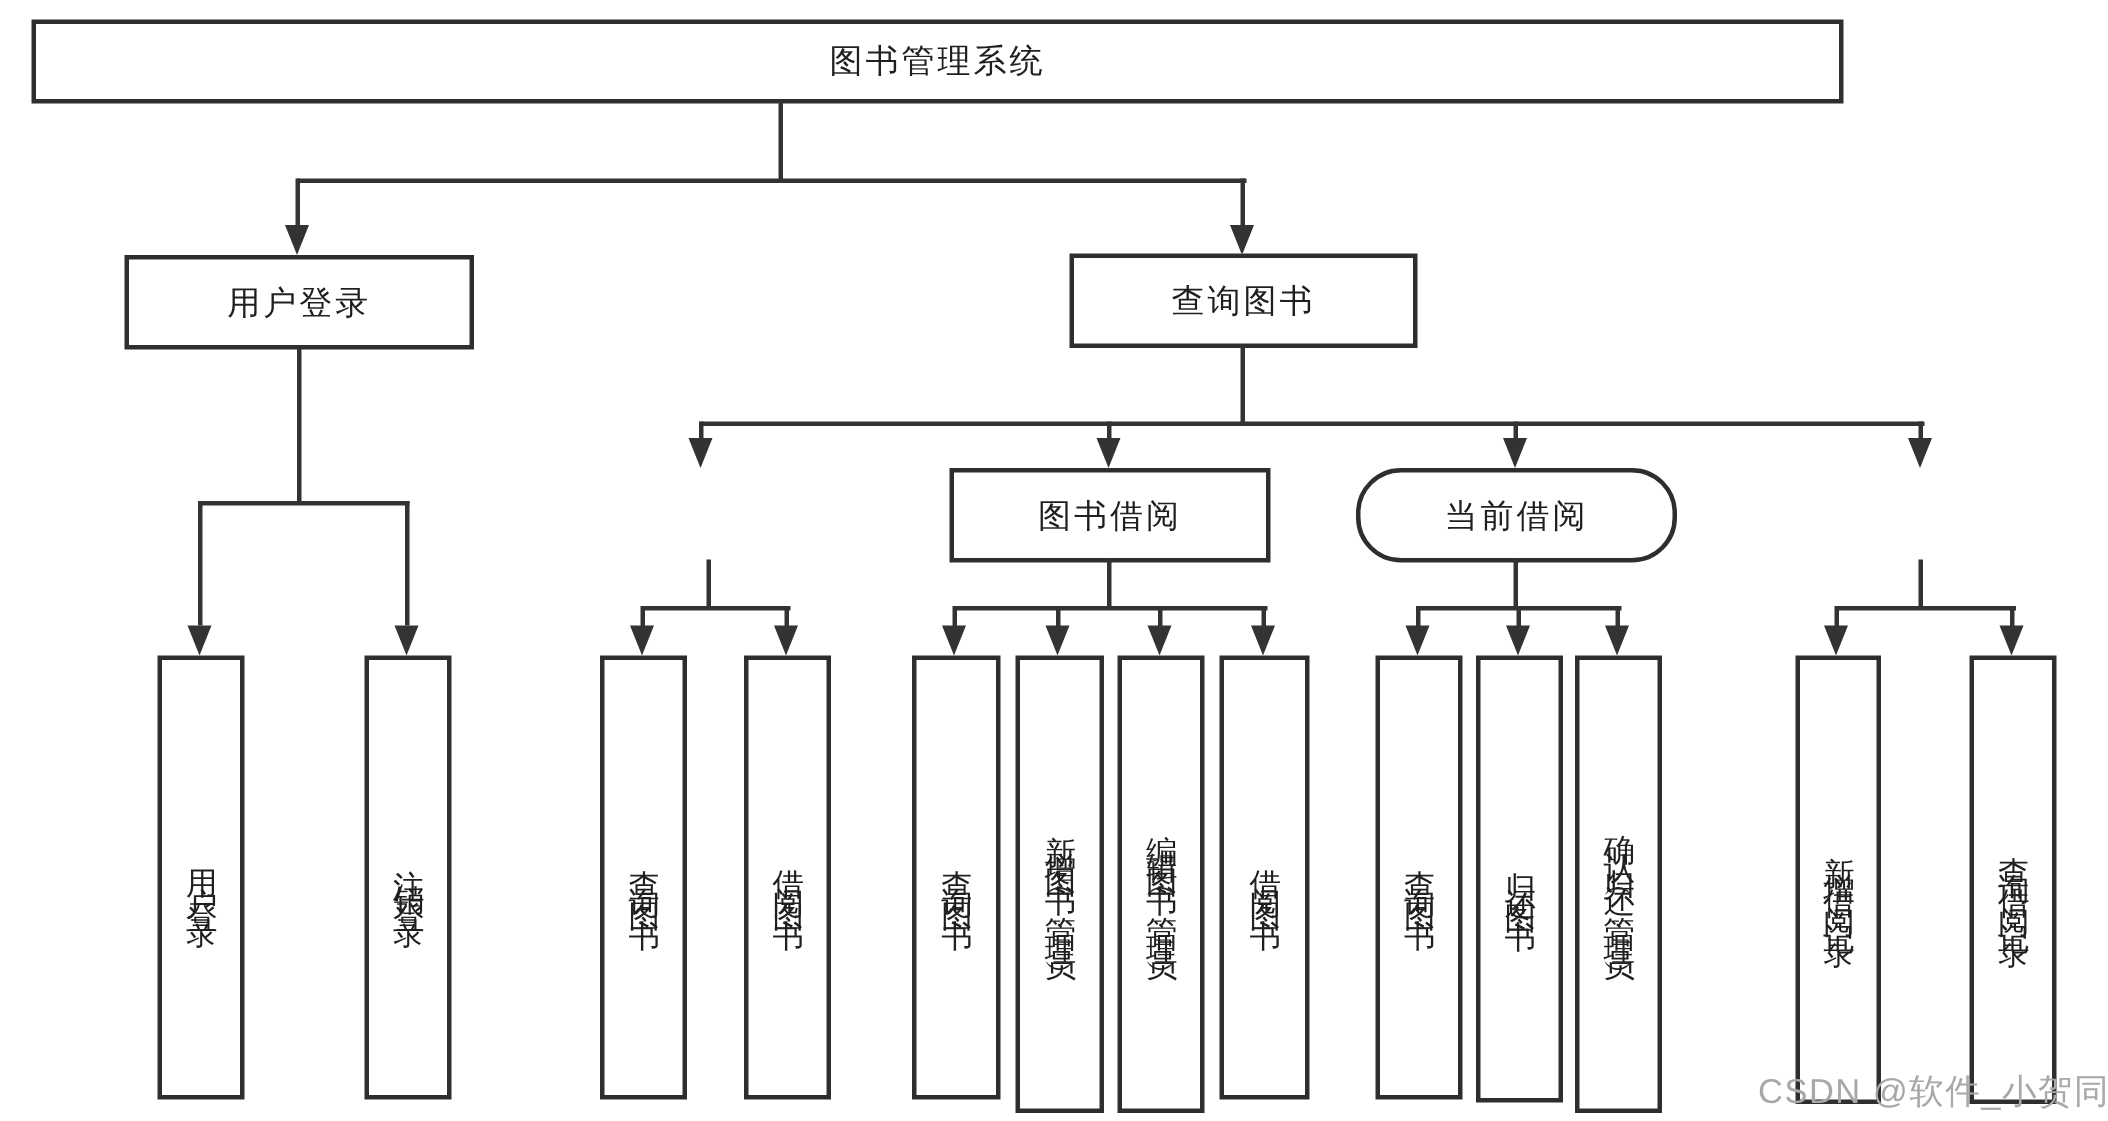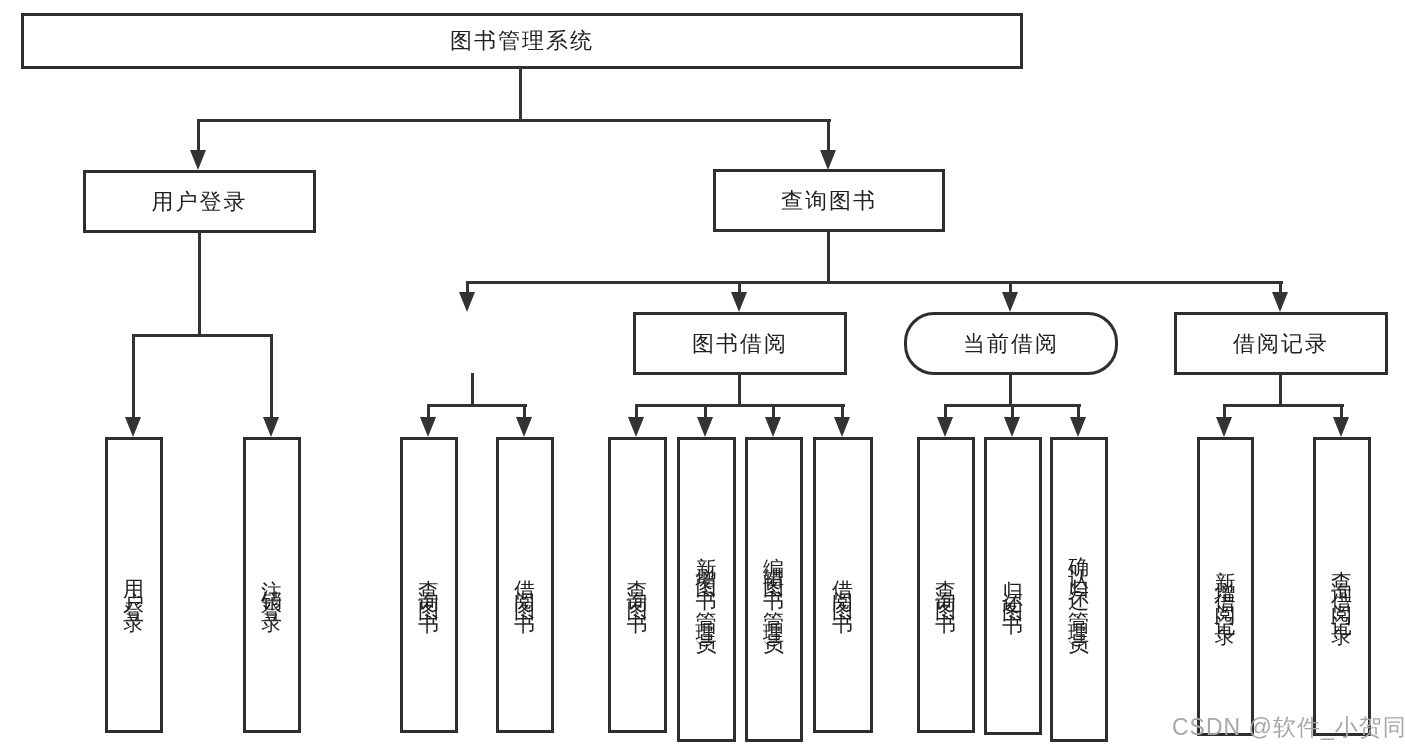--- a/index.html
+++ b/index.html
@@ -60,21 +60,21 @@
     color:var(--watermark);
     letter-spacing:1px;
     white-space:nowrap;
   }
 </style>
 </head>
 <body>
 
 <div id="canvas">
 
-  <div class="box" style="left:21px;top:13px;width:1002px;height:56px;">图书管理系统</div>
+  <div class="box" style="left:21px;top:13px;width:1208px;height:56px;">图书管理系统</div>
 
   <div class="vline" style="left:519px;top:67px;height:54px;"></div>
   <div class="hline" style="left:198px;top:119px;width:633px;"></div>
   <div class="vline" style="left:197px;top:119px;height:33px;"></div>
   <div class="arrow" style="left:190px;top:150px;"></div>
   <div class="vline" style="left:827px;top:119px;height:33px;"></div>
   <div class="arrow" style="left:820px;top:150px;"></div>
 
   <div class="box" style="left:83px;top:170px;width:233px;height:63px;">用户登录</div>
   <div class="box" style="left:713px;top:169px;width:232px;height:63px;">查询图书</div>
@@ -99,21 +99,20 @@
   <div class="arrow" style="left:459px;top:292px;"></div>
   <div class="vline" style="left:738px;top:281px;height:13px;"></div>
   <div class="arrow" style="left:731px;top:292px;"></div>
   <div class="vline" style="left:1009px;top:281px;height:13px;"></div>
   <div class="arrow" style="left:1002px;top:292px;"></div>
   <div class="vline" style="left:1279px;top:281px;height:13px;"></div>
   <div class="arrow" style="left:1272px;top:292px;"></div>
 
   <div class="box" style="left:633px;top:312px;width:214px;height:63px;font-family:Liberation Mono, monospace;">图书借阅</div>
   <div class="box" style="left:904px;top:312px;width:214px;height:63px;border-radius:30px;">当前借阅</div>
-  <div class="box" style="left:1174px;top:312px;width:214px;height:63px;">借阅记录</div>
 
   <div class="vline" style="left:471px;top:373px;height:33px;"></div>
   <div class="hline" style="left:428px;top:404px;width:99px;"></div>
   <div class="vline" style="left:427px;top:404px;height:15px;"></div>
   <div class="arrow" style="left:420px;top:417px;"></div>
   <div class="vline" style="left:523px;top:404px;height:15px;"></div>
   <div class="arrow" style="left:516px;top:417px;"></div>
   <div class="vbox" style="left:400px;top:437px;width:58px;height:296px;">
     <span>查询图书</span>
   </div>

